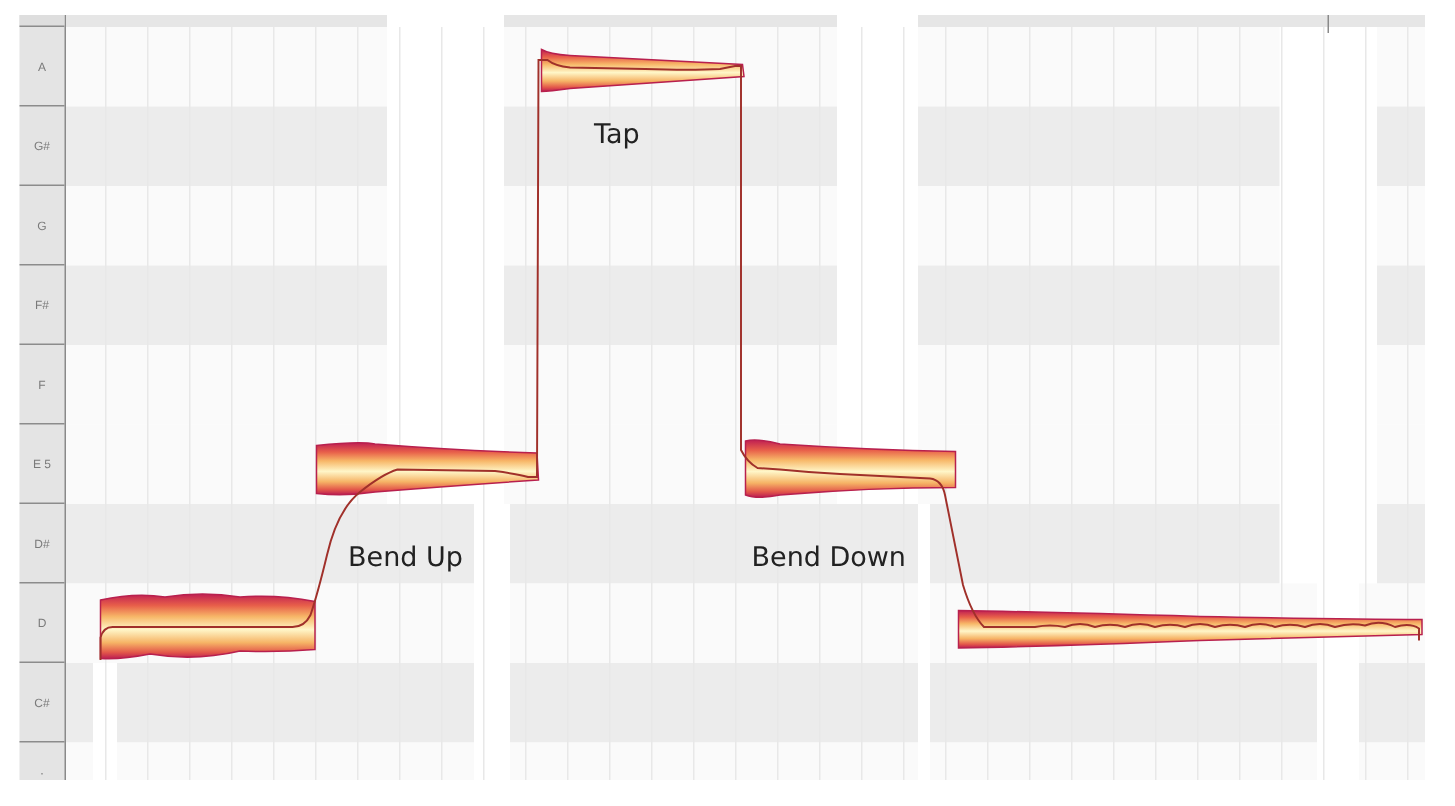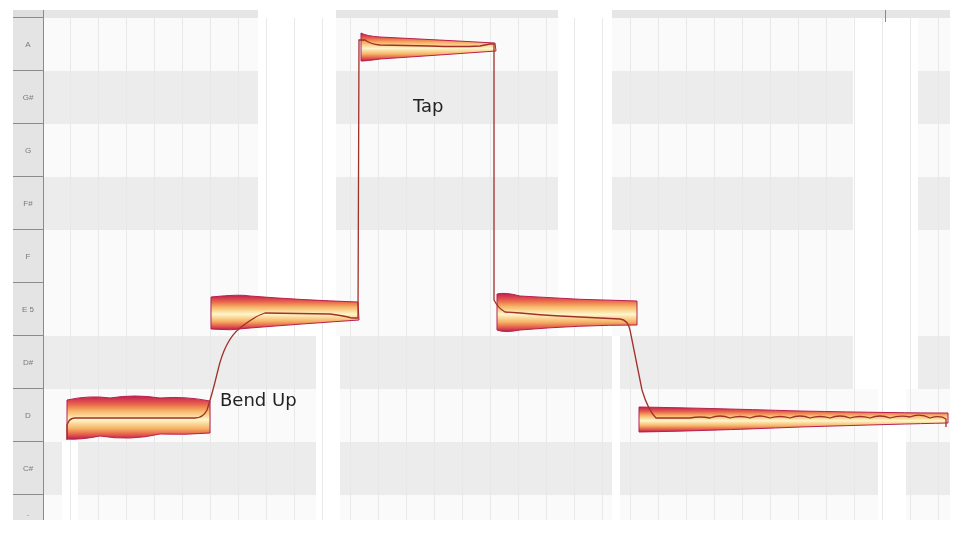--- a/index.html
+++ b/index.html
@@ -163,15 +163,16 @@
          Q212,395 218,370 Q225,340 240,328 Q255,316 265,313
          L330,314 Q345,316 352,318 L358,318 L359,40
          L365,40 Q370,44 380,45 L430,46 Q460,47 480,46 L490,44 L494,44
          L494,300 Q498,308 505,312 L520,313 Q540,315 560,316 L620,319 Q628,320 630,330
          Q636,360 642,390 Q648,410 656,418 L690,418
          Q700,416 710,418 Q720,414 730,418 Q740,415 750,418 Q760,414 770,418 Q780,415 790,418
          Q800,414 810,418 Q820,415 830,418 Q840,414 850,418 Q860,415 870,418 Q880,414 890,418
          Q900,415 910,417 Q920,413 930,418 Q940,415 946,419 L946,427"></path>
   </svg>
 
-  <div class="label" style="left:413px;top:79px;margin-top:16px;">Tap</div>
-  <div class="label" style="left:220px;top:361px;margin-top:28px;">Bend Up</div>
+  <div class="label" style="left:396px;top:79px;">Tap</div>
+  <div class="label" style="left:232px;top:361px;">Bend Up</div>
+  <div class="label" style="left:501px;top:361px;">Bend Down</div>
 </div>
 
 </body></html>

